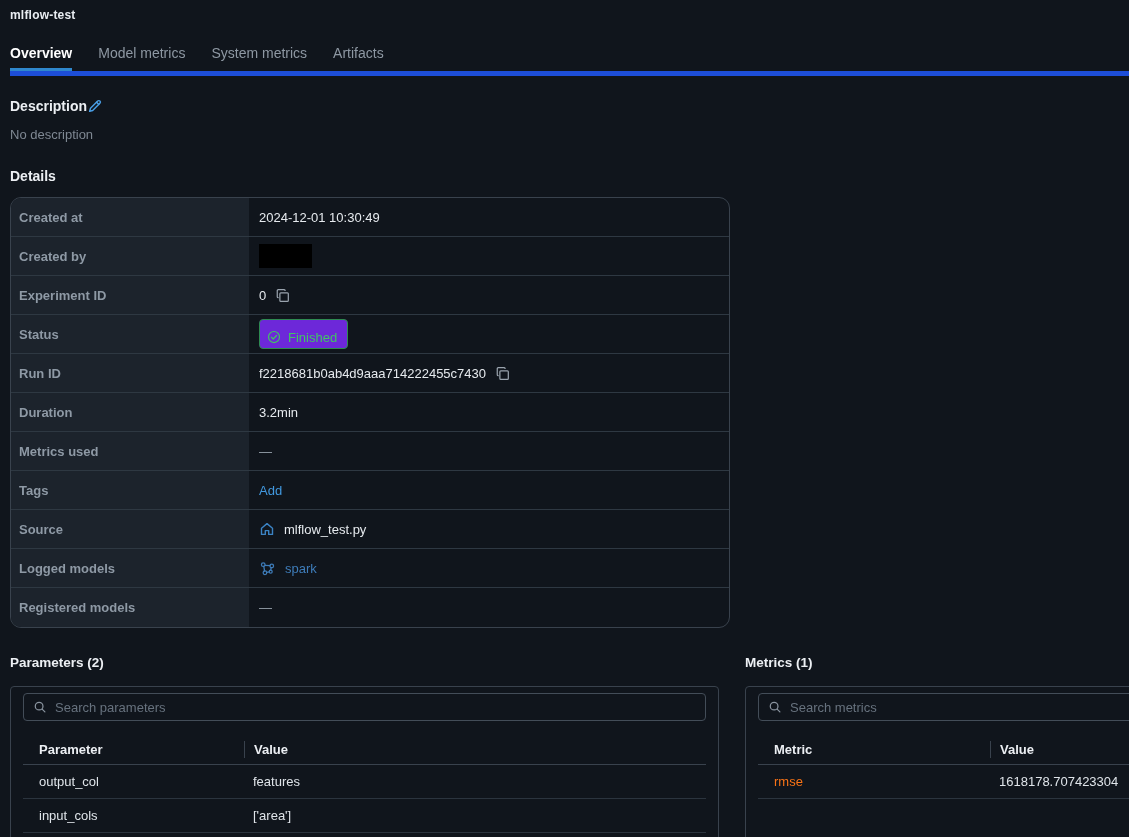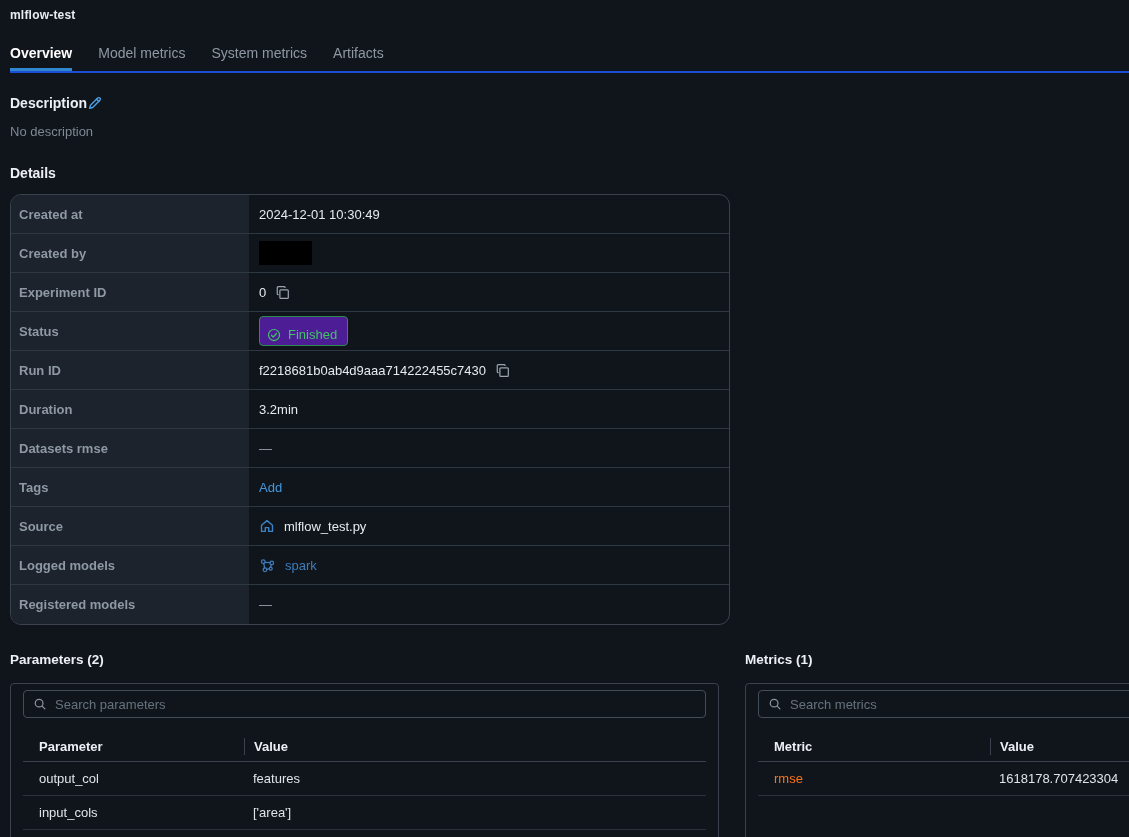--- a/index.html
+++ b/index.html
@@ -12,21 +12,21 @@
   }
   .page { padding:8px 0 0 10px; }
 
   
   .title { font-size:12px; font-weight:700; letter-spacing:.2px; }
 
   
   .tabbar {
     display:flex; gap:26px;
     margin-top:18px; padding-left:0;
-    border-bottom:2px solid #1d4ed8;
+    border-bottom:5px solid #1d4ed8;
     width:1119px;
   }
   .tab {
     padding:5px 0 10px; font-size:14px; color:#8e98a3; cursor:pointer;
     box-shadow:none;
   }
   .tab.active { color:#ffffff; font-weight:700; box-shadow:inset 0 -3px 0 #2f88cd; }
 
   
   .desc-head { display:flex; align-items:center; margin-top:22px; }
@@ -51,22 +51,22 @@
     font-weight:700; color:#8e99a5;
   }
   .dvalue { flex:1; display:flex; align-items:center; gap:9px; padding-left:10px; color:#e6eaee; }
   .dim { color:#98a2ac; }
 
   .redacted { width:53px; height:24px; background:#000; }
 
   .copy-icon { width:15px; height:15px; color:#9aa4ae; cursor:pointer; display:inline-flex; }
 
   .badge {
-    display:inline-flex; align-items:flex-end; gap:7px;
-    background:#4c1d95; border:1px solid #2e8a50; border-radius:4px;
+    display:inline-flex; align-items:flex-start; gap:7px;
+    background:#6d28d9; border:1px solid #2e8a50; border-radius:4px;
     color:#41c464; padding:10px 10px 3px 7px; font-size:13px;
   }
   .badge svg { width:14px; height:14px; }
 
   a.link { color:#4299e0; text-decoration:none; cursor:pointer; }
   a.link-muted { color:#3e7cb9; text-decoration:none; cursor:pointer; }
   .home-icon { width:16px; height:16px; color:#3b83c4; display:inline-flex; }
   .model-icon { width:17px; height:17px; color:#3e7cb9; display:inline-flex; }
 
   
@@ -190,21 +190,21 @@
     </div>
 
     <div class="drow">
       <div class="dlabel">Duration</div>
       <div class="dvalue">
           <span>3.2min</span>
         </div>
     </div>
 
     <div class="drow">
-      <div class="dlabel">Datasets rmse</div>
+      <div class="dlabel">Metrics used</div>
       <div class="dvalue">
           <span class="dim">—</span>
         </div>
     </div>
 
     <div class="drow">
       <div class="dlabel">Tags</div>
       <div class="dvalue">
           <a class="link">Add</a>
         </div>

